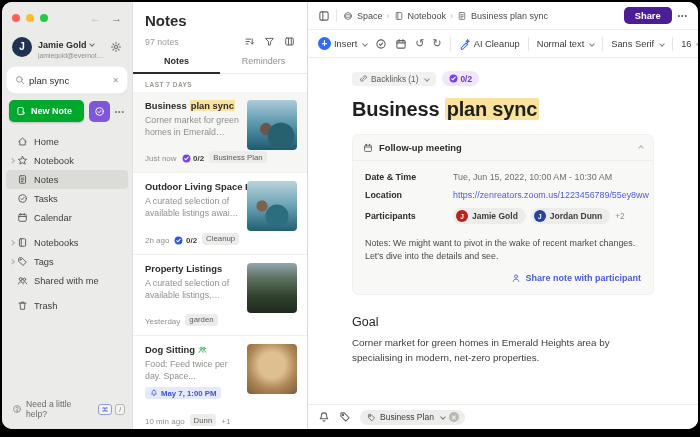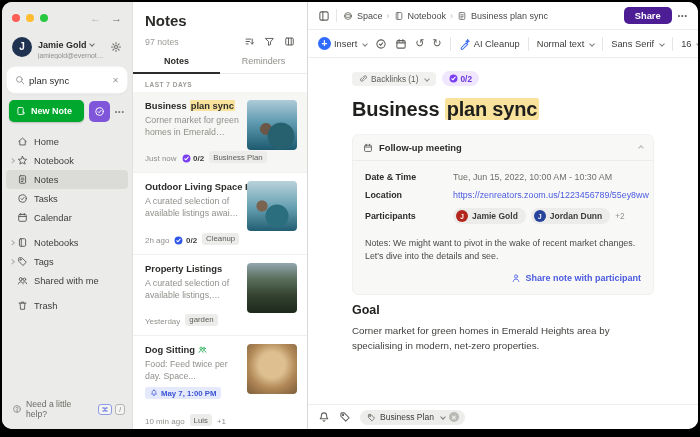--- a/index.html
+++ b/index.html
@@ -118,21 +118,21 @@
   .meet-label{width:88px;flex:none;color:#2c2c2a;font-weight:700}
   .meet-val{color:#6e6e6a}
   .link{color:#4b5be0}
   .p-chips{display:flex;align-items:center;gap:5px}
   .p-chip{display:inline-flex;align-items:center;gap:4px;background:#ececea;border-radius:9px;padding:2px 8px 2px 3px;font-size:8.5px;color:#3c3c3a;font-weight:600}
   .p-av{width:12px;height:12px;border-radius:50%;color:#fff;font-size:6.5px;font-weight:700;display:flex;align-items:center;justify-content:center}
   .p-more{font-size:8.3px;color:#8f8f8b}
   .meet-notes{margin-top:13px;font-size:8.9px;color:#4a4a48;line-height:1.5}
   .share-note{display:flex;justify-content:flex-end;align-items:center;gap:4px;margin-top:9px;font-size:9px;color:#4b5be0;font-weight:700}
   .share-note .ic{width:10px;height:10px;color:#4b5be0}
-  .goal-h{margin-top:8px;font-size:12.5px;font-weight:700;color:#1f1f1d}
+  .goal-h{margin-top:20px;font-size:12.5px;font-weight:400;color:#1f1f1d}
   .goal-p{margin-top:6px;font-size:9.8px;color:#3f3f3d;line-height:1.55;max-width:372px}
   .ed-footer{height:25px;flex:none;border-top:1px solid #ededeb;display:flex;align-items:center;padding:0 10px;gap:9px}
   .ed-footer .ic{width:12px;height:12px}
   .f-chip{display:inline-flex;align-items:center;gap:4px;background:#ededeb;border-radius:10px;padding:2.5px 6px 2.5px 7px;font-size:8.5px;color:#3c3c3a}
   .f-chip .ic{width:9px;height:9px}
   .f-close{width:10px;height:10px;border-radius:50%;background:#b9b9b6;color:#fff;font-size:7px;line-height:1;display:flex;align-items:center;justify-content:center}
 </style>
 </head>
 <body>
 
@@ -406,21 +406,21 @@
             </div><div class="card-body">Food: Feed twice per day. Space...</div><span class="reminder-chip">
               <span class="ic">
                 <svg viewBox="0 0 16 16" fill="none" stroke="currentColor" stroke-width="1.4" stroke-linecap="round" stroke-linejoin="round">
                   <path d="M8 2.5c2.2 0 3.5 1.6 3.5 3.8 0 2.8 1 3.6 1.5 4H3c.5-.4 1.5-1.2 1.5-4C4.5 4.1 5.8 2.5 8 2.5z"></path>
                   <path d="M6.8 12.8a1.3 1.3 0 002.4 0"></path>
                 </svg>
               </span>
               <span>May 7, 1:00 PM</span>
             </span><div class="card-meta">
               <span>10 min ago</span>
-              <span class="chip">Luis</span>
+              <span class="chip">Dunn</span>
               <span>+1</span>
             </div></div>
           <div class="thumb dog"></div>
         </article>
       </div>
   </section>
 
   <section class="editor">
 
     <div class="ed-header">

